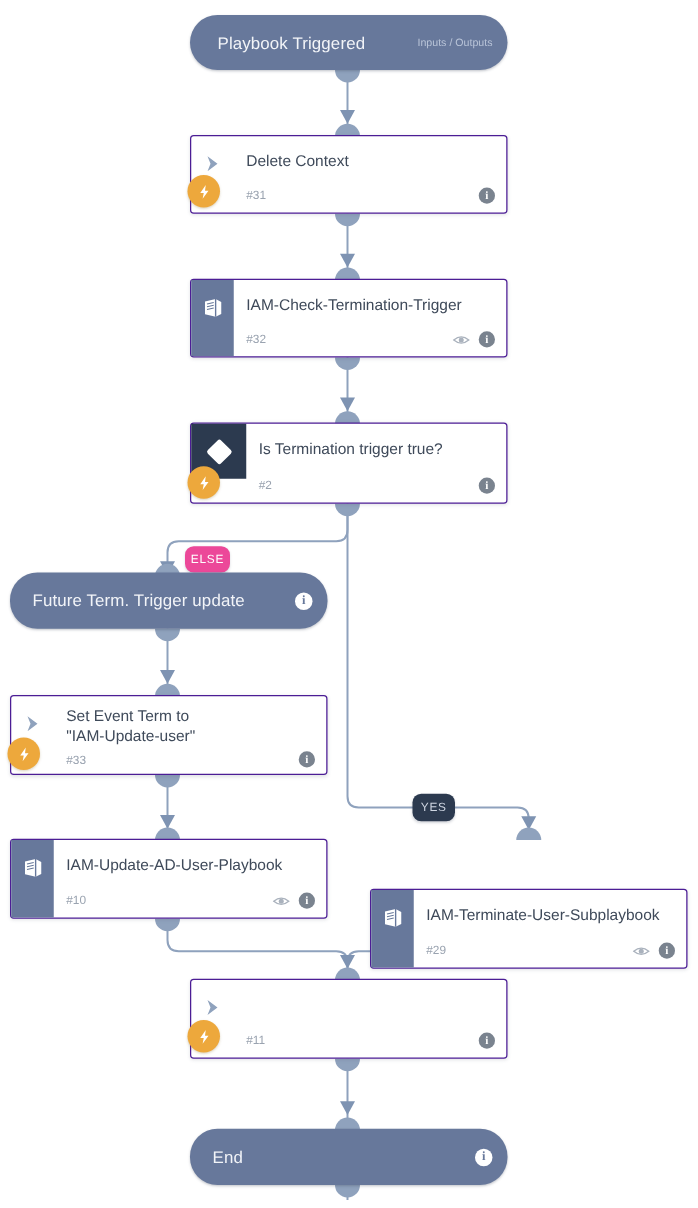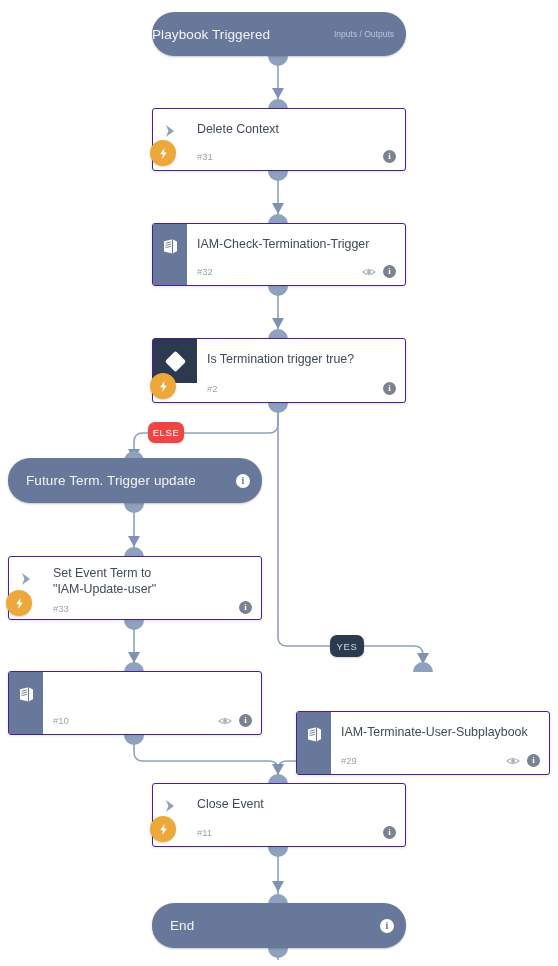--- a/index.html
+++ b/index.html
@@ -137,21 +137,21 @@
 
   
   .blabel{
     position:absolute;
     border-radius:7px;
     font-size:9.5px;
     letter-spacing:.6px;
     display:flex;align-items:center;justify-content:center;
     box-shadow:0 1px 2px rgba(60,70,90,.22);
   }
-  .blabel.else{background:#ef4444;color:#ffffff;}
+  .blabel.else{background:#ec4899;color:#ffffff;margin-top:15px;}
   .blabel.yes{background:#2c3a4f;color:#cfd6e2;}
 </style>
 </head>
 <body>
 
 <div id="canvas">
 
   <svg id="edges" viewBox="0 0 558 966" xmlns="http://www.w3.org/2000/svg">
     <defs>
       <style>
@@ -206,21 +206,21 @@
     <path class="ln" d="M278,847 L278,903"></path>
     <path class="dome" d="M268,847 a10,10 0 0 0 20,0 z"></path>
     <path class="head" d="M272,881 L284,881 L278,892 z"></path>
     <path class="dome" d="M268,904 a10,10 0 0 1 20,0 z"></path>
 
     <path class="ln" d="M278,948 L278,960"></path>
     <path class="dome" d="M268,948 a10,10 0 0 0 20,0 z"></path>
   </svg>
 
   <div class="node pill" style="left:152px;top:12px;width:254px;height:44px;">
-    <span class="ptitle" style="margin-left:0;">Playbook Triggered</span>
+    <span class="ptitle" style="margin-left:22px;">Playbook Triggered</span>
     <span class="pright">Inputs / Outputs</span>
   </div>
 
   <div class="node card" style="left:152px;top:108px;width:254px;height:63px;">
     <div class="card-body">
       <div class="icon-col plain">
         <span class="chevron-wrap">
           <svg class="ico" width="18" height="18" viewBox="0 0 18 18">
             <path d="M4 3 L12 9 L4 15 L6.4 9 Z" fill="#8fa2bd"></path>
           </svg>
@@ -324,20 +324,21 @@
     <div class="card-body">
       <div class="icon-col sub">
         <span class="book-wrap">
           <svg class="ico" width="19" height="19" viewBox="0 0 19 19">
             <path d="M3 4.2 L11.5 2.2 L16 4.6 L16 14.2 L11.5 16.4 L3 14.4 Z" fill="#ffffff"></path>
             <path d="M11.5 2.2 L11.5 16.4" stroke="#67789b" stroke-width="1.1" fill="none"></path>
             <path d="M4.6 6.2 L10 5.0 M4.6 8.4 L10 7.2 M4.6 10.6 L10 9.4" stroke="#67789b" stroke-width=".9" fill="none"></path>
           </svg>
         </span>
       </div>
+      <div class="ctitle">IAM-Update-AD-User-Playbook</div>
       <div class="taskid">#10</div>
       <div class="meta">
         <span>
           <svg class="ico" width="14" height="10" viewBox="0 0 14 10">
             <path d="M1 5 Q7 0 13 5 Q7 10 1 5 Z" fill="none" stroke="#aab2bd" stroke-width="1.1"></path>
             <circle cx="7" cy="5" r="2" fill="#aab2bd"></circle>
           </svg>
         </span>
         <span class="info-dark">i</span>
       </div>
@@ -371,21 +372,20 @@
 
   <div class="node card" style="left:152px;top:783px;width:254px;height:64px;">
     <div class="card-body">
       <div class="icon-col plain">
         <span class="chevron-wrap">
           <svg class="ico" width="18" height="18" viewBox="0 0 18 18">
             <path d="M4 3 L12 9 L4 15 L6.4 9 Z" fill="#8fa2bd"></path>
           </svg>
         </span>
       </div>
-      <div class="ctitle">Close Event</div>
       <div class="bolt" style="bottom:4px;">
         <svg class="ico" width="13" height="13" viewBox="0 0 13 13">
           <path d="M7.6 1 L3.2 7.3 L6 7.3 L5.1 12 L9.8 5.6 L7 5.6 Z" fill="#ffffff"></path>
         </svg>
       </div>
       <div class="taskid">#11</div>
       <div class="meta">
         <span class="info-dark">i</span>
       </div>
     </div>

